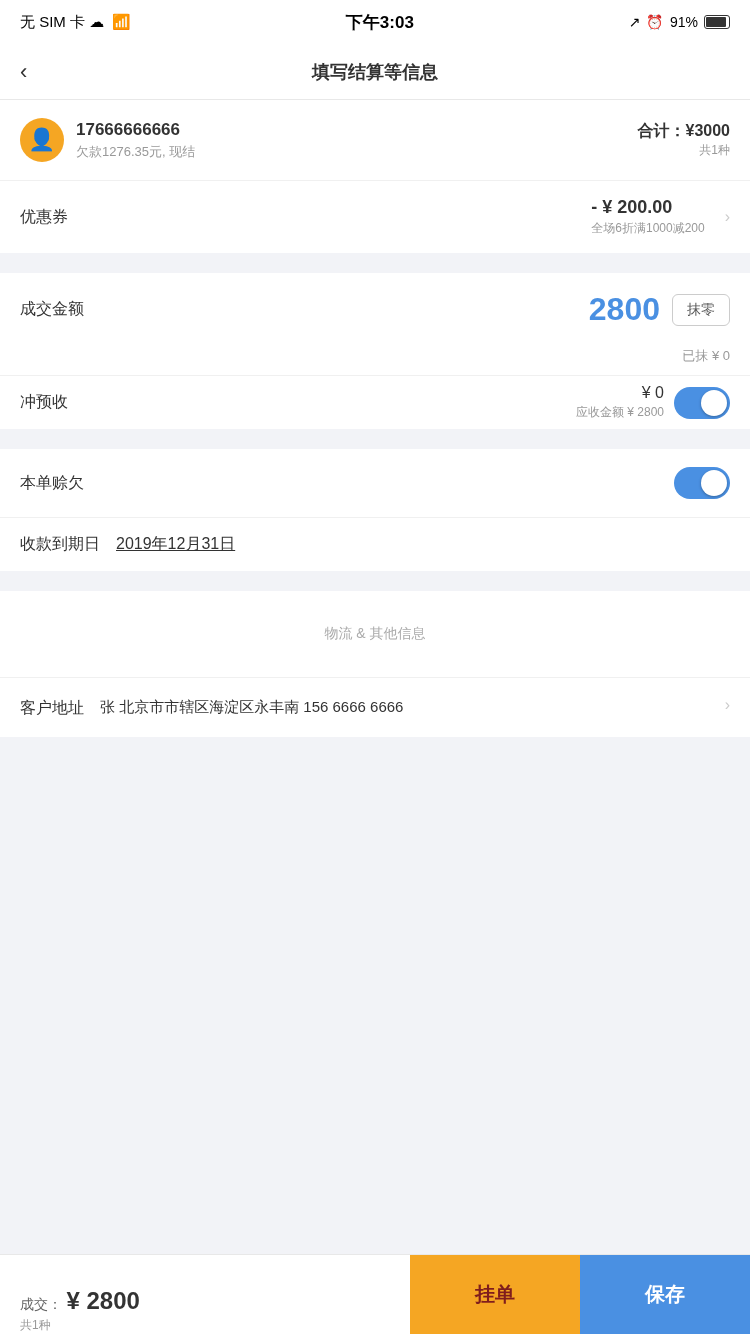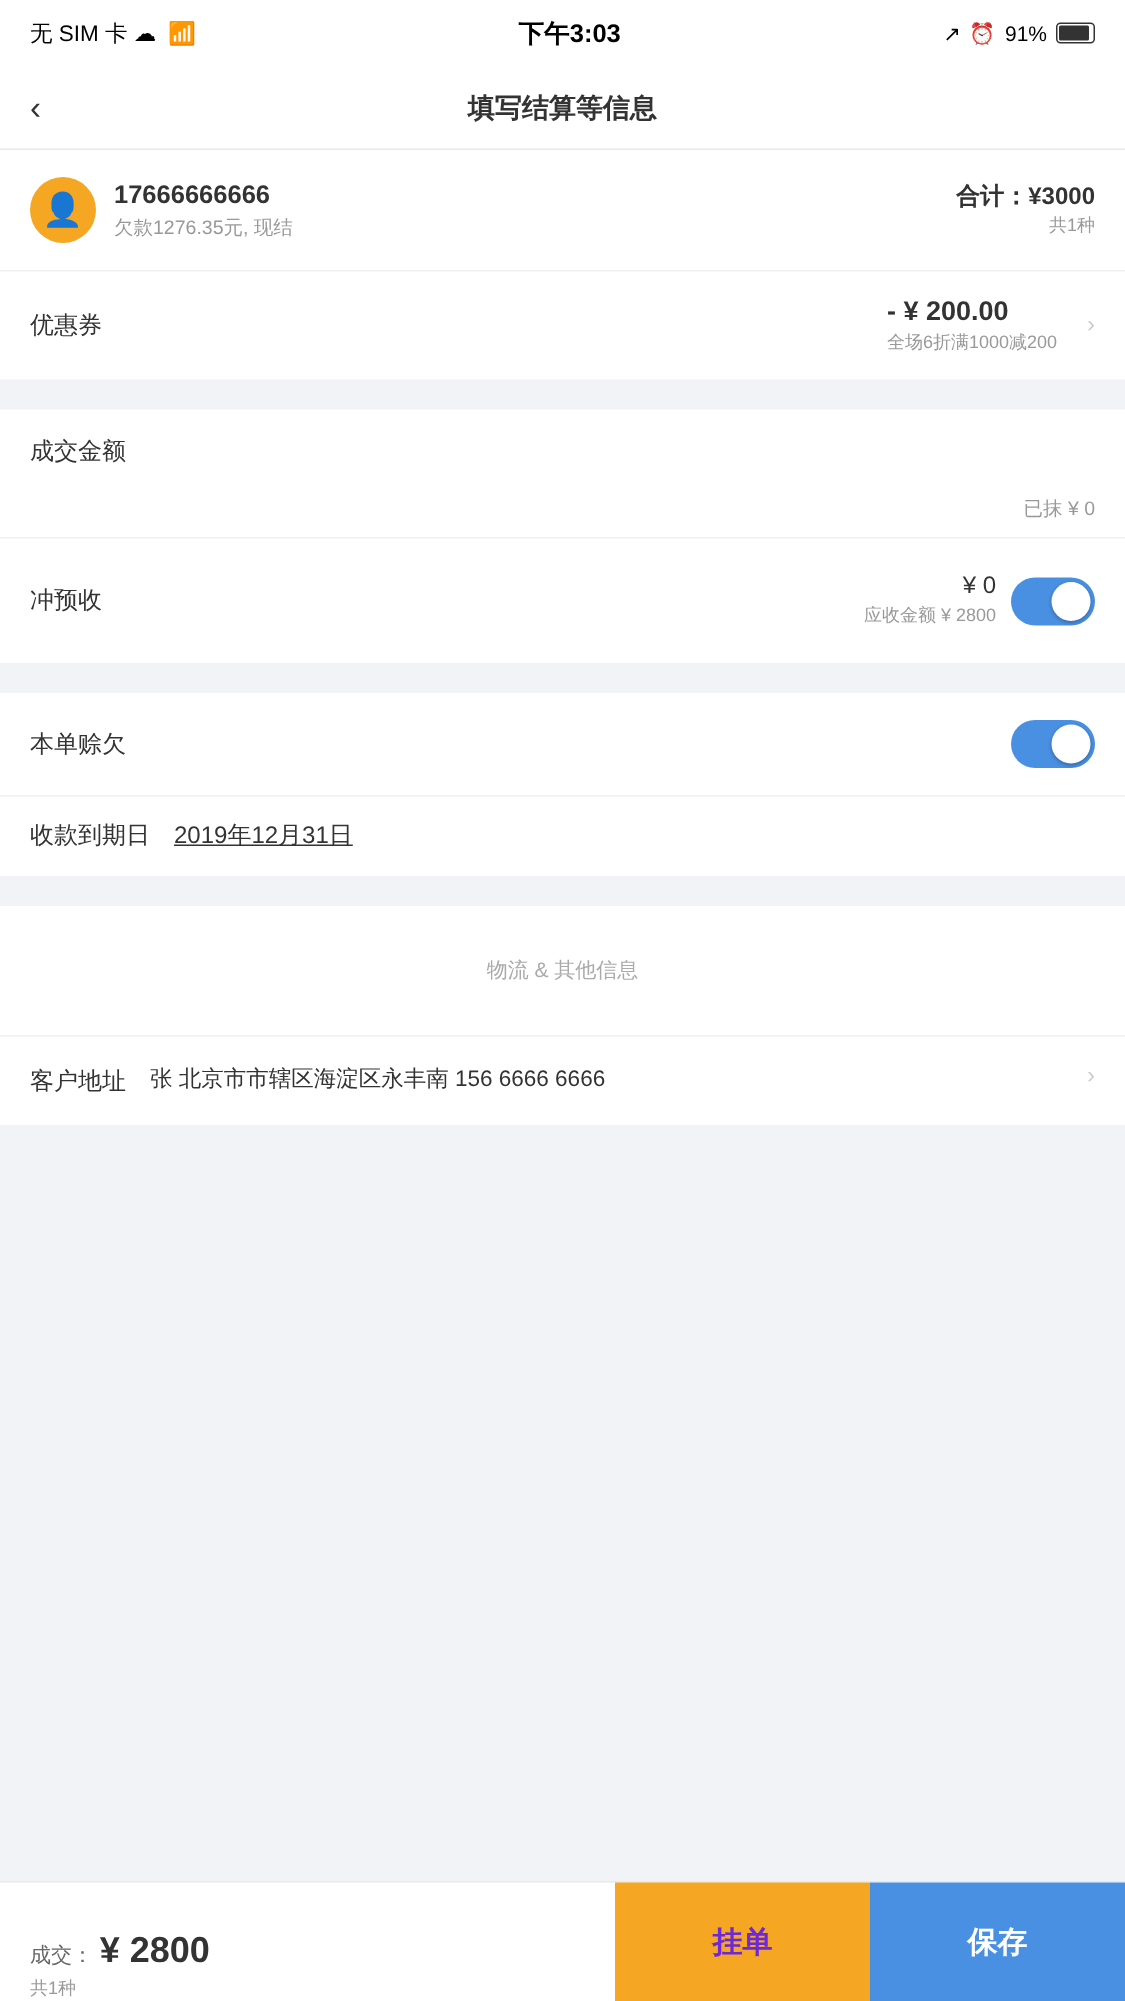--- a/index.html
+++ b/index.html
@@ -134,21 +134,21 @@
       padding: 6px 14px;
       font-size: 14px;
       color: #555;
       background: #fff;
       cursor: pointer;
     }
     .amount-sub { font-size: 13px; color: #999; text-align: right; margin-top: 2px; }
 
     
     .precollect-row {
-      padding: 23px 20px;
+      padding: 8px 20px;
       display: flex;
       align-items: center;
       justify-content: space-between;
       border-top: 1px solid #f0f0f0;
     }
     .precollect-right { display: flex; align-items: center; gap: 10px; }
     .precollect-amounts { text-align: right; }
     .precollect-main { font-size: 16px; color: #333; }
     .precollect-sub { font-size: 12px; color: #999; margin-top: 2px; }
 
@@ -235,21 +235,21 @@
       margin-top: 32px;
     }
     .bottom-label { font-size: 14px; color: #666; }
     .bottom-amount { font-size: 24px; font-weight: 700; color: #333; }
     .bottom-count { font-size: 12px; color: #999; margin-top: 2px; }
     .btn-hold {
       height: 80px;
       width: 170px;
       background: #f5a623;
       display: flex; align-items: center; justify-content: center;
-      font-size: 20px; font-weight: 600; color: #6d28d9;
+      font-size: 20px; font-weight: 600; color: #7f1d1d;
       cursor: pointer;
     }
     .btn-save {
       height: 80px;
       width: 170px;
       background: #4a90e2;
       display: flex; align-items: center; justify-content: center;
       font-size: 20px; font-weight: 600; color: #fff;
       cursor: pointer;
     }
@@ -307,20 +307,24 @@
         <span class="chevron">›</span>
       </div>
     </div>
   </div>
 
   <div class="section-divider"></div>
 
   <div class="card">
     <div class="amount-row">
       <span class="row-label">成交金额</span>
+      <div class="amount-right">
+        <span class="amount-number">2800</span>
+        <button class="round-btn">抹零</button>
+      </div>
     </div>
     <div style="padding: 0 20px 10px; text-align: right;">
       <span class="amount-sub">已抹  ¥ 0</span>
     </div>
 
     <div class="precollect-row">
       <span class="row-label">冲预收</span>
       <div class="precollect-right">
         <div class="precollect-amounts">
           <div class="precollect-main">¥ 0</div>

